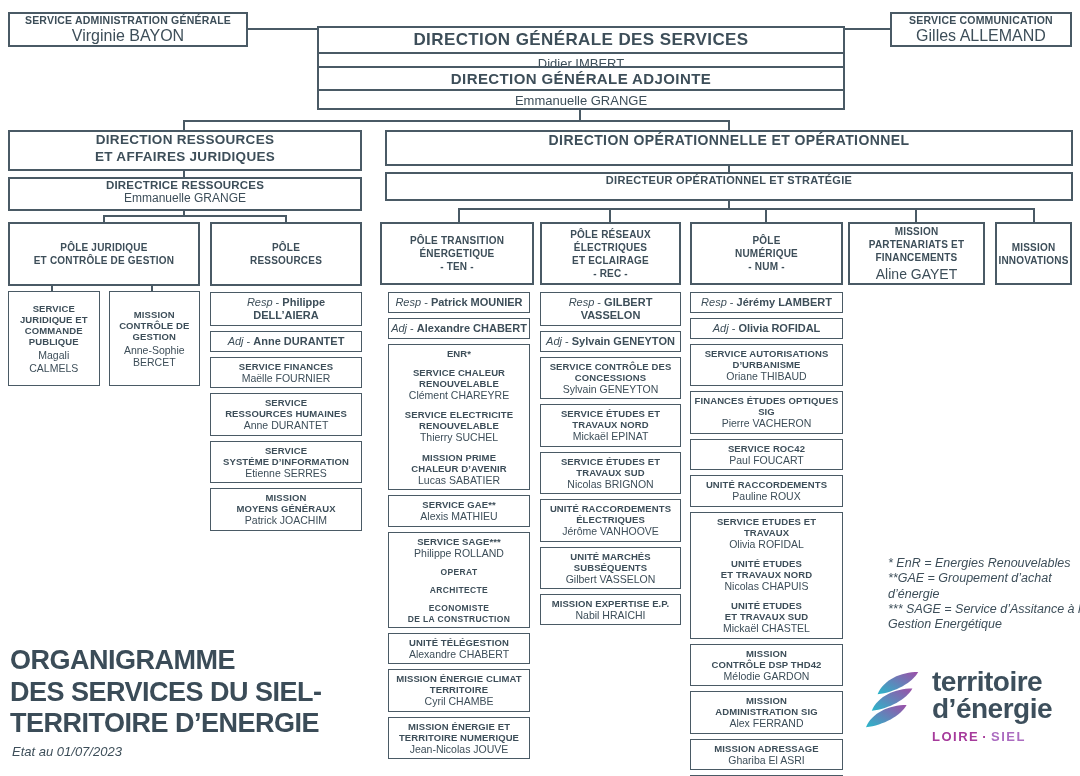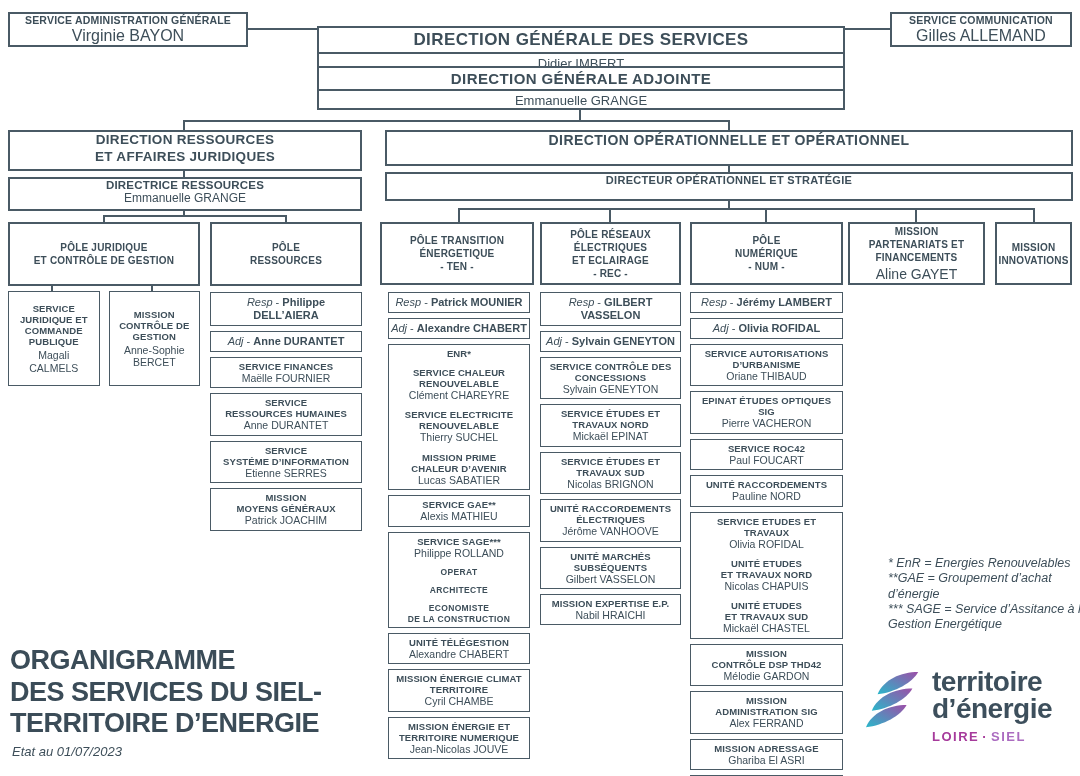--- a/index.html
+++ b/index.html
@@ -303,31 +303,31 @@
       </div>
       <div class="box rbox">
         <div class="line"><span class="pre">Adj</span> - <span class="rname">Olivia ROFIDAL</span></div>
       </div>
       <div class="box">
         <div class="line h">SERVICE AUTORISATIONS
 D’URBANISME</div>
         <div class="line n">Oriane THIBAUD</div>
       </div>
       <div class="box">
-        <div class="line h">EPINAT  ÉTUDES OPTIQUES
+        <div class="line h">FINANCES  ÉTUDES OPTIQUES
 SIG</div>
         <div class="line n">Pierre VACHERON</div>
       </div>
       <div class="box">
         <div class="line h">SERVICE ROC42</div>
         <div class="line n">Paul FOUCART</div>
       </div>
       <div class="box">
         <div class="line h">UNITÉ RACCORDEMENTS</div>
-        <div class="line n">Pauline NORD</div>
+        <div class="line n">Pauline ROUX</div>
       </div>
       <div class="box">
         <div class="line h">SERVICE ETUDES ET TRAVAUX</div>
         <div class="line n">Olivia ROFIDAL</div>
         <div class="line h mt">UNITÉ ETUDES
 ET TRAVAUX NORD</div>
         <div class="line n">Nicolas CHAPUIS</div>
         <div class="line h mt">UNITÉ ETUDES
 ET TRAVAUX SUD</div>
         <div class="line n">Mickaël CHASTEL</div>

